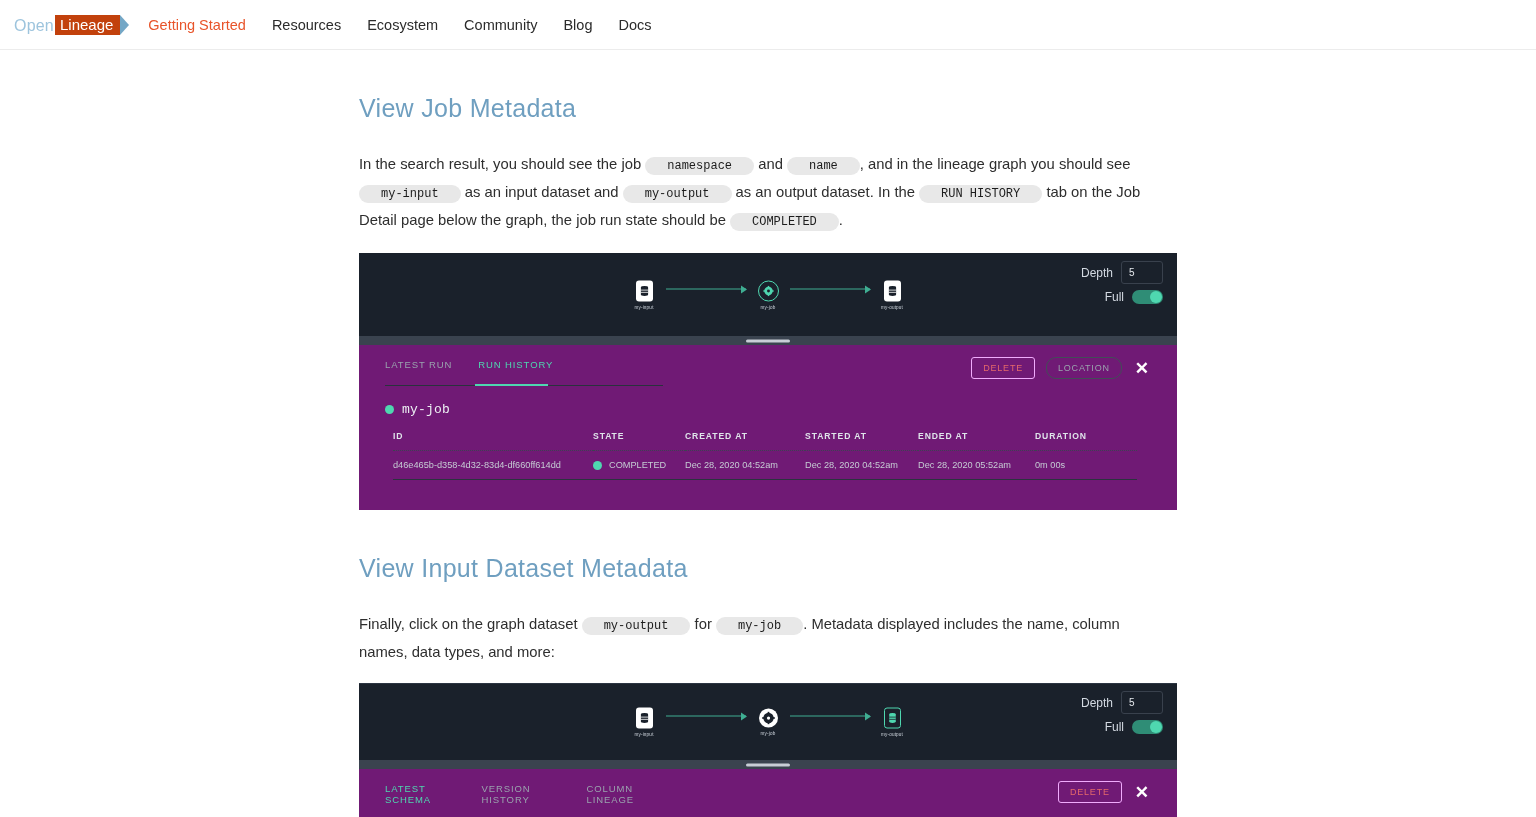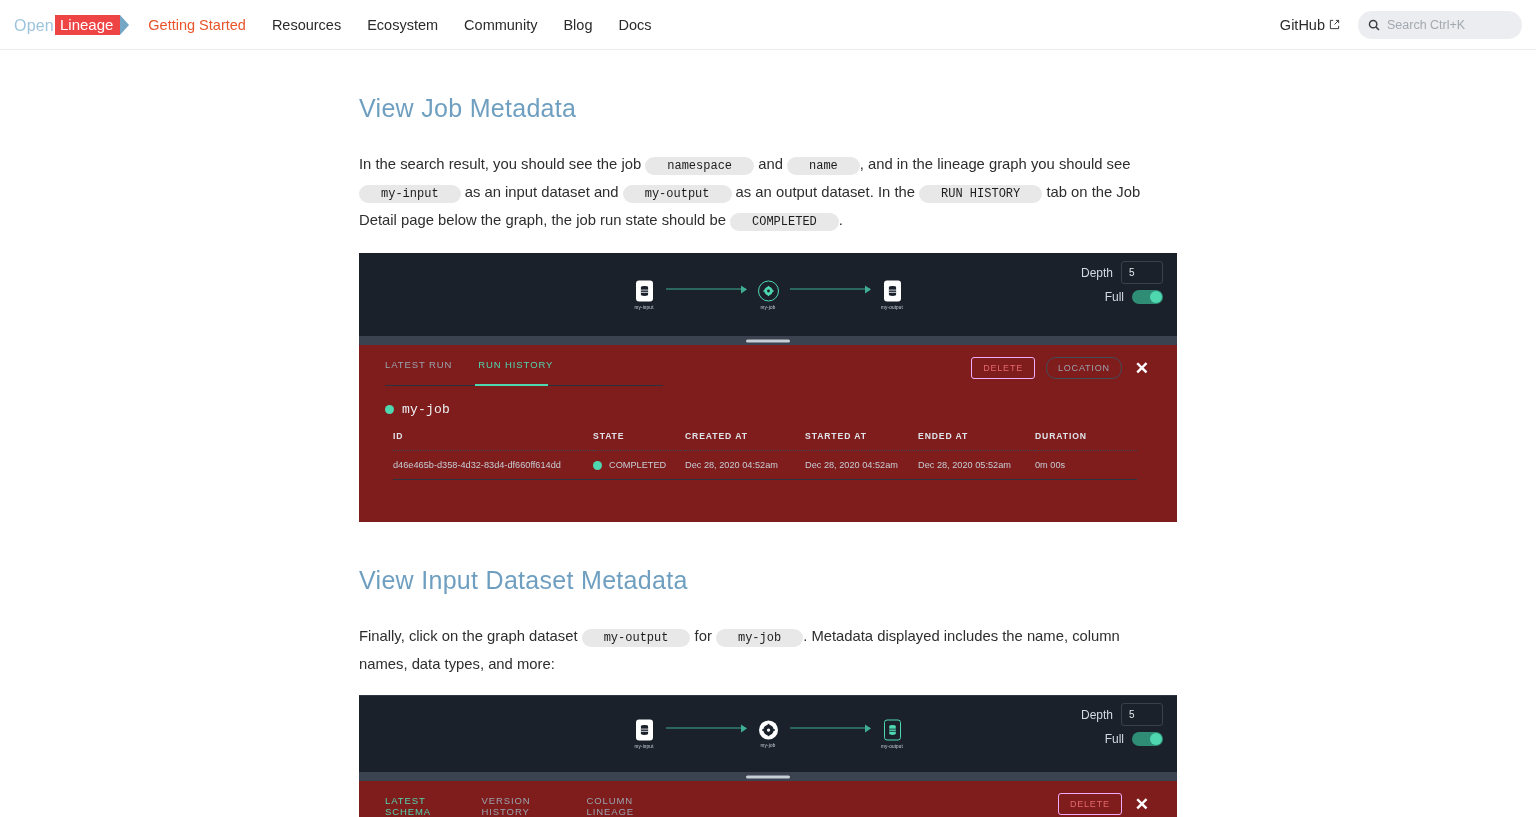--- a/index.html
+++ b/index.html
@@ -29,21 +29,21 @@
     cursor: pointer;
     user-select: none;
   }
   .logo-open {
     font-size: 16px;
     color: #9dc4dd;
     letter-spacing: .2px;
   }
   .logo-tag {
     position: relative;
-    background: #ef4444;
+    background: #c2410c;
     color: #ffffff;
     font-size: 15px;
     padding: 1px 7px 2px 5px;
     margin-left: 1px;
     line-height: 17px;
   }
   .logo-tag:after {
     content: "";
     position: absolute;
     right: -9px; top: 0;
@@ -252,22 +252,22 @@
   .divider-bar:after {
     content:"";
     position:absolute;
     left:50%; top:50%;
     transform: translate(-50%,-50%);
     width: 44px; height: 3px;
     border-radius: 2px;
     background: #c8ced6;
   }
   .panel {
-    background: #7f1d1d;
-    padding: 14px 26px 12px 26px;
+    background: #701a75;
+    padding: 14px 26px 0 26px;
     position: relative;
   }
   .tabs {
     display: flex;
     gap: 26px;
     border-bottom: 1px solid #2a323d;
     padding-bottom: 8px;
     position: relative;
     width: 278px;
   }
@@ -373,37 +373,20 @@
     <span class="logo-open">Open</span>
     <span class="logo-tag">Lineage</span>
   </div>
   <div class="nav-links">
     <span class="nav-link active">Getting Started</span>
     <span class="nav-link">Resources</span>
     <span class="nav-link">Ecosystem</span>
     <span class="nav-link">Community</span>
     <span class="nav-link">Blog</span>
     <span class="nav-link">Docs</span>
-  </div>
-  <div class="nav-right">
-    <span class="gh-link">
-      <span>GitHub</span>
-      <svg class="ext-icon" viewBox="0 0 12 12">
-        <path d="M4.5 1.5h-3v9h9v-3" fill="none" stroke="#2b2b2b" stroke-width="1"></path>
-        <path d="M7.5 1.5h3v3" fill="none" stroke="#2b2b2b" stroke-width="1"></path>
-        <path d="M10.5 1.5L6 6" fill="none" stroke="#2b2b2b" stroke-width="1"></path>
-      </svg>
-    </span>
-    <div class="searchbox">
-      <svg width="12" height="12" viewBox="0 0 14 14">
-        <circle cx="6" cy="6" r="4.3" fill="none" stroke="#3b4046" stroke-width="1.7"></circle>
-        <line x1="9.2" y1="9.2" x2="12.8" y2="12.8" stroke="#3b4046" stroke-width="1.7"></line>
-      </svg>
-      <span class="search-ph">Search Ctrl+K</span>
-    </div>
   </div>
 </div>
 
 <div class="content">
   <div class="doc">
 
     <h2 class="section">View Job Metadata</h2>
     <p class="para"><span>In the search result, you should see the job </span><code class="inline">namespace</code><span> and </span><code class="inline">name</code><span>, and in the lineage graph you should see </span><code class="inline">my-input</code><span> as an input dataset and </span><code class="inline">my-output</code><span> as an output dataset. In the </span><code class="inline">RUN HISTORY</code><span> tab on the Job Detail page below the graph, the job run state should be </span><code class="inline">COMPLETED</code><span>.</span></p>
 
     <div class="shot">

